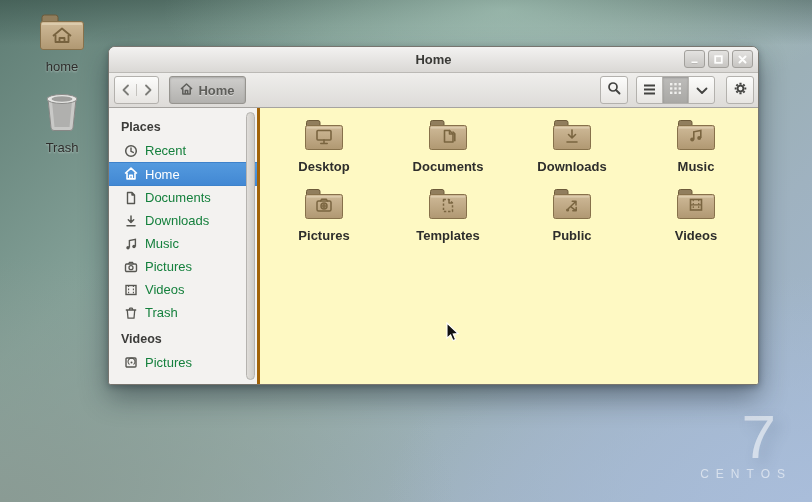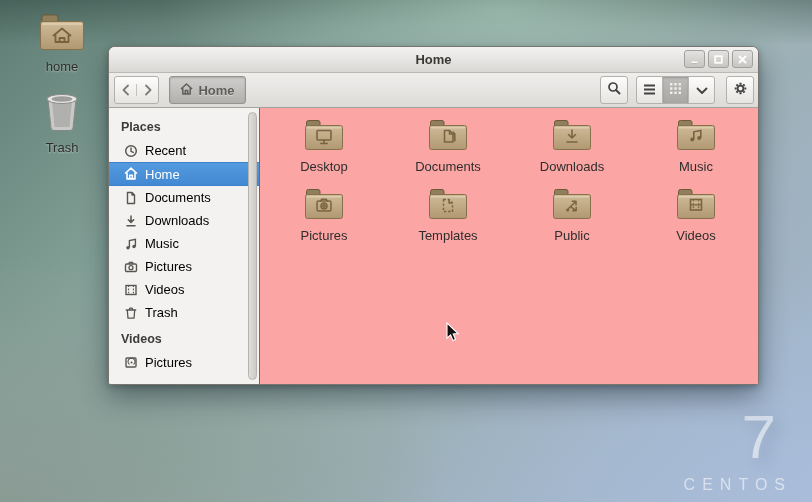--- a/index.html
+++ b/index.html
@@ -12,21 +12,21 @@
       linear-gradient(180deg, rgba(42,66,58,.45) 0%, rgba(42,66,58,0) 9%),
       radial-gradient(ellipse 70% 60% at 100% 100%, #a9bdda 0%, rgba(169,189,218,0) 75%),
       radial-gradient(ellipse 80% 70% at 0% 100%, #8a9b94 0%, rgba(138,155,148,0) 70%),
       linear-gradient(135deg, #5f7d74 0%, #84a198 28%, #97adaa 52%, #9fb2c0 75%, #a3b8d2 100%);
   }
 
   
   .watermark { position:absolute; right:0; bottom:0; width:220px; height:110px; pointer-events:none; }
   .wm-7 { position:absolute; right:36px; bottom:34px; font-size:62px; font-weight:100;
           color:rgba(255,255,255,.55); line-height:1; text-shadow:6px 6px 14px rgba(70,90,120,.25); }
-  .wm-brand { position:absolute; right:20px; bottom:8px; font-size:16px; letter-spacing:7px;
+  .wm-brand { position:absolute; right:20px; bottom:21px; font-size:12px; letter-spacing:7px;
               color:rgba(255,255,255,.55);margin-top:28px; }
 
   
   .desktop-icon { position:absolute; width:86px; text-align:center; }
   .desktop-icon .dlabel { display:block; margin-top:3px; font-size:13px; color:#2d2d2b;
                           text-shadow:0 1px 2px rgba(255,255,255,.45); }
   #dicon-home { left:19px; top:12px; }
   #dicon-trash { left:19px; top:91px; }
 
   
@@ -54,32 +54,32 @@
   .pathbtn .plabel { font-size:13px; font-weight:bold; color:#5e5e5a; text-shadow:0 1px 0 rgba(255,255,255,.45); }
   .searchbtn { right:130px; width:28px; }
   .viewgroup { right:43px; width:79px; padding:0; display:flex; }
   .viewgroup .seg { flex:1; height:100%; display:flex; align-items:center; justify-content:center; }
   .viewgroup .seg + .seg { border-left:1px solid #b8b6b2; }
   .seg.active { background:linear-gradient(#bdbcba,#a9a8a5); box-shadow:inset 0 1px 2px rgba(0,0,0,.2); }
   .gearbtn { right:4px; width:28px; }
 
   
   .main { display:flex; height:276px; border-radius:0 0 2px 2px; overflow:hidden; }
-  .sidebar { width:172px; background:#f3f2f0; border-right:1px solid #a16207; position:relative;
+  .sidebar { width:172px; background:#f3f2f0; border-right:3px solid #a16207; position:relative;
              padding-top:4px; }
   .side-heading { font-size:12.5px; font-weight:bold; color:#3c3c3a; padding:8px 0 5px 12px; }
   .side-item { height:23px; display:flex; align-items:center; gap:7px; padding-left:15px;
-               font-size:13px; color:#000000; }
+               font-size:13px; color:#15803d; }
   .side-item.selected { background:linear-gradient(#549ade,#4288d3); color:#fff;
                         border-top:1px solid #3d82cb; border-bottom:1px solid #3d82cb; height:24px; }
   .side-item .sicon { width:14px; height:14px; flex:0 0 14px; }
   .side-scrollbar { position:absolute; top:4px; bottom:4px; right:2px; width:9px;
                     border:1px solid #b5b3af; border-radius:5px;
                     background:linear-gradient(90deg,#e0deda,#cecbc7); }
-  .content { flex:1; background:#fca5a5; position:relative; padding:10px 0 0 2px; }
+  .content { flex:1; background:#fef9c3; position:relative; padding:10px 0 0 2px;font-weight:bold; }
   .foldergrid { display:grid; grid-template-columns:repeat(4,124px); row-gap:13px; justify-items:center; }
   .folder-item { display:flex; flex-direction:column; align-items:center; width:110px; }
   .folder-item .flabel { margin-top:4px; font-size:13px; color:#2e2e2c; }
 
   .cursor { position:absolute; left:446px; top:322px; pointer-events:none; }
 </style>
 </head>
 <body>
 
 <svg width="0" height="0" style="position:absolute" aria-hidden="true">

